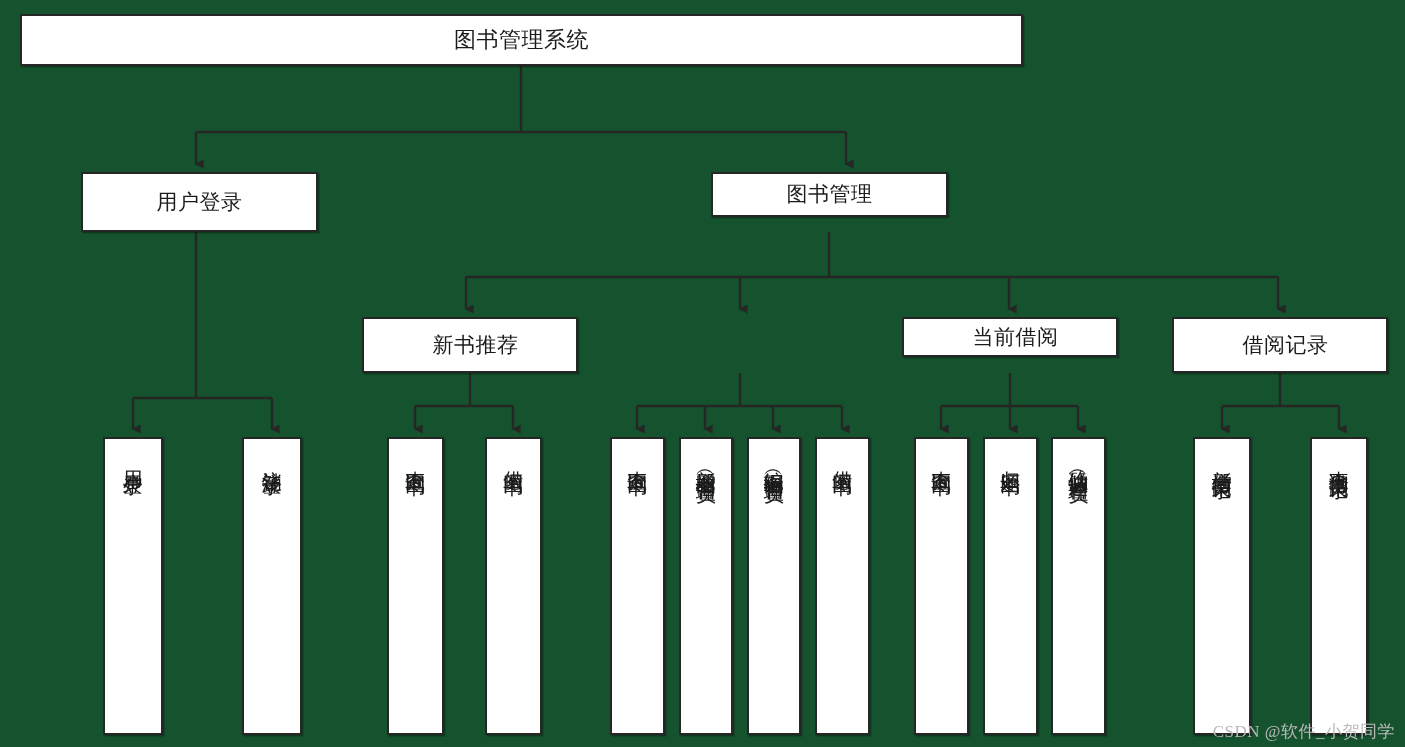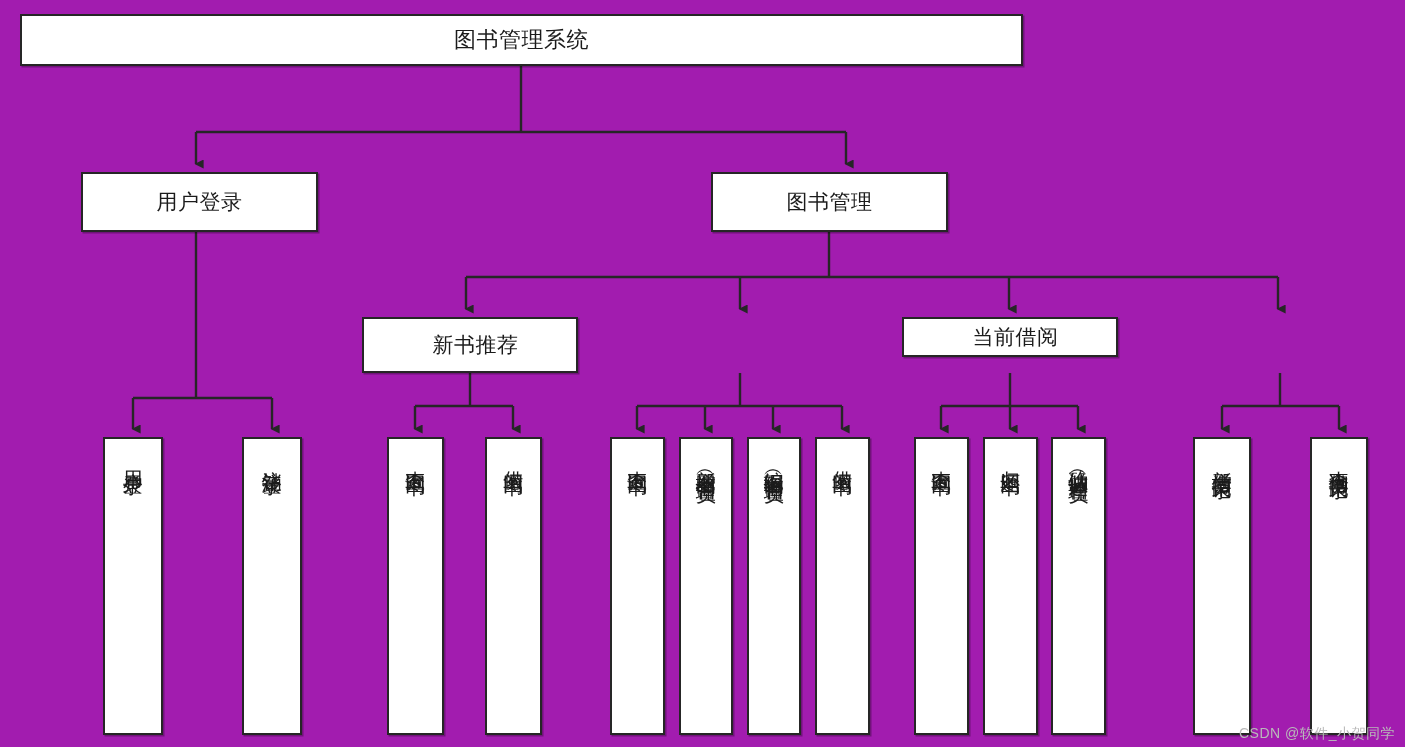--- a/index.html
+++ b/index.html
@@ -4,21 +4,21 @@
 <style>
   html, body {
     margin: 0;
     padding: 0;
     background: #ffffff;
   }
   #canvas {
     position: relative;
     width: 1405px;
     height: 747px;
-    background: #a21caf;
+    background: #14532d;
     font-family: "DejaVu Sans", "Liberation Sans", sans-serif;
     overflow: hidden;
   }
   svg.edges {
     position: absolute;
     left: 0;
     top: 0;
     width: 1405px;
     height: 747px;
     pointer-events: none;
@@ -56,25 +56,25 @@
     max-height: 100%;
   }
   .node.root .label { font-size: 22px; }
   .node.tier2 .label { font-size: 21px; }
   .node.tier3 .label { font-size: 21px; margin-left: 11px; }
 
   #watermark {
     position: absolute;
     right: 10px;
     bottom: 4px;
-    font-size: 14px;
+    font-size: 17px;
     color: #b9b9b9;
     letter-spacing: 0.5px;
     white-space: nowrap;
-    font-family: Liberation Sans, sans-serif;
+    font-family: Liberation Serif, serif;
     margin-top: 34px;
   }
 </style>
 </head>
 <body>
 
 <div id="canvas">
 
   <svg class="edges" viewBox="0 0 1405 747" xmlns="http://www.w3.org/2000/svg">
     <defs>
@@ -126,29 +126,32 @@
     </g>
   </svg>
 
   <div class="node root" style="left:20px; top:14px; width:1003px; height:52px;">
     <span class="label">图书管理系统</span>
   </div>
 
   <div class="node tier2" style="left:81px; top:172px; width:237px; height:60px;">
     <span class="label">用户登录</span>
   </div>
-  <div class="node tier2" style="left:711px; top:172px; width:237px; height:60px;">
+  <div class="node tier2" style="left:711px; top:172px; width:237px; height:45px;">
     <span class="label">图书管理</span>
   </div>
 
   <div class="node tier3" style="left:362px; top:317px; width:216px; height:56px;">
     <span class="label">新书推荐</span>
   </div>
   <div class="node tier3" style="left:902px; top:317px; width:216px; height:40px;">
     <span class="label">当前借阅</span>
+  </div>
+  <div class="node tier3" style="left:1172px; top:317px; width:216px; height:56px;">
+    <span class="label">借阅记录</span>
   </div>
 
   <div class="node vertical" style="left:103px; top:437px; width:60px; height:298px;">
     <span class="label">用户登录</span>
   </div>
   <div class="node vertical" style="left:242px; top:437px; width:60px; height:298px;">
     <span class="label">注销登录</span>
   </div>
 
   <div class="node vertical" style="left:387px; top:437px; width:57px; height:298px;">

